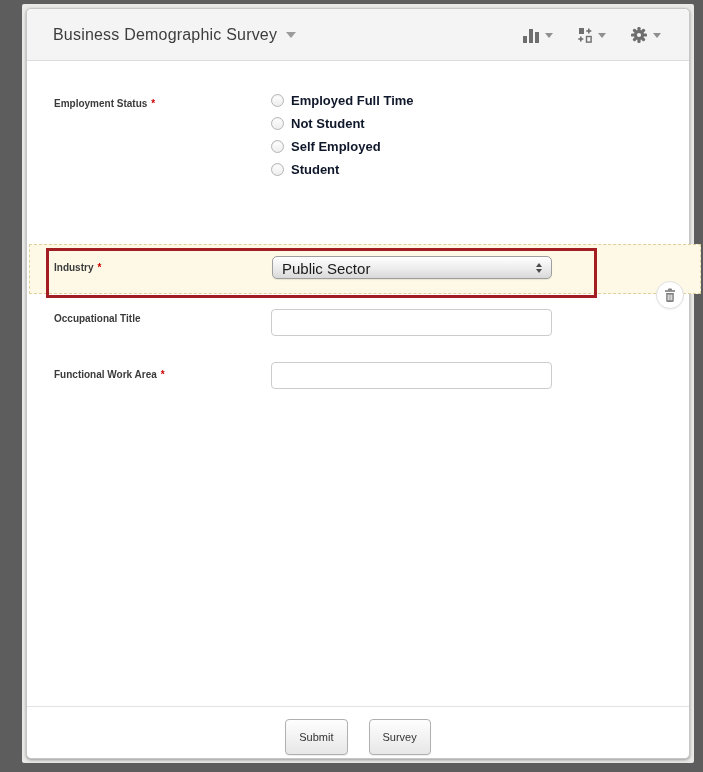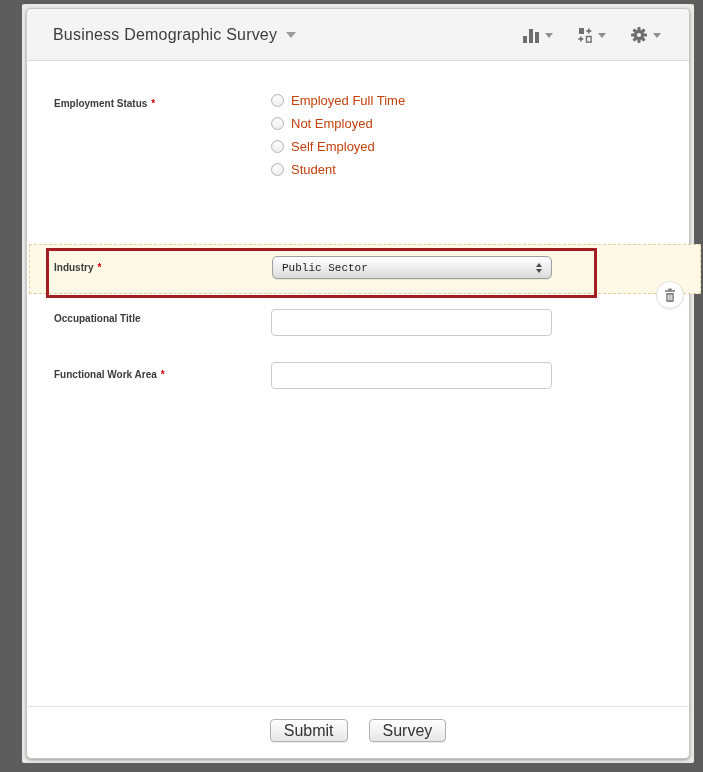--- a/index.html
+++ b/index.html
@@ -32,35 +32,35 @@
   
   .field-label { position:absolute; left:27px; font-size:10px; font-weight:bold;
                  color:#3b3b3b; white-space:nowrap; }
   .req         { color:var(--required-asterisk,#cc0000); margin-left:4px; font-weight:bold; }
 
   .radio-group { position:absolute; left:244px; top:80px; }
   .radio-row   { display:flex; align-items:center; height:23px; gap:7px; cursor:pointer; }
   .radio       { width:13px; height:13px; border:1px solid #b5b5b5; border-radius:50%;
                  background:linear-gradient(#ffffff,#ededed);
                  box-shadow:inset 0 1px 1px rgba(0,0,0,.06); flex:none; }
-  .radio-label { font-size:13px; color:#c2410c; }
+  .radio-label { font-size:13px; color:#0f172a;font-weight:bold; }
 
   
   .hl-row { position:absolute; left:2px; top:235px; width:672px; height:50px;
             background:var(--highlight-row-bg,#fdf9e6);
             border:1px dashed var(--highlight-row-dashed-border,#dcd09e); }
   .hl-red { position:absolute; left:19px; top:239px; width:551px; height:50px;
             border:3px solid var(--highlight-border,#a21e22); pointer-events:none; }
 
   .mac-select { position:absolute; left:245px; top:247px; width:280px; height:23px;
                 background:linear-gradient(#ffffff,#ececec 55%,#d9d9d9);
                 border:1px solid #9e9e9e; border-radius:5px;
                 box-shadow:0 1px 1px rgba(0,0,0,.08); cursor:pointer; }
   .mac-select .sel-text { position:absolute; left:9px; top:50%; transform:translateY(-50%);
-                font-size:11px; color:#1a1a1a;font-family:Liberation Mono, monospace; }
+                font-size:15px; color:#1a1a1a; }
   .updown { position:absolute; right:9px; top:50%; transform:translateY(-50%);
             display:flex; flex-direction:column; gap:2px; }
   .tri-up   { width:0;height:0;border-left:3.5px solid transparent;border-right:3.5px solid transparent;
               border-bottom:4px solid #4a4a4a; }
   .tri-down { width:0;height:0;border-left:3.5px solid transparent;border-right:3.5px solid transparent;
               border-top:4px solid #4a4a4a; }
 
   .trash-btn { position:absolute; left:629px; top:272px; width:28px; height:28px;
                border-radius:50%; background:#ffffff; border:1px solid #e0e0e0;
                box-shadow:0 1px 2px rgba(0,0,0,.06);
@@ -69,21 +69,21 @@
   .text-input { position:absolute; left:244px; width:281px; height:27px;
                 border:1px solid #cccccc; border-radius:4px; background:#ffffff;
                 font-size:13px; color:#333; padding:0 8px; font-family:inherit; }
   .input-occ  { top:300px; }
   .input-func { top:353px; }
 
   
   .divider { position:absolute; left:0; right:0; top:697px; height:1px; background:#e3e3e3; }
   .footer  { position:absolute; left:0; right:0; top:710px; display:flex;
              justify-content:center; gap:21px; }
-  .btn { min-width:55px; height:23px; padding:0 13px; font-size:16px; color:#333333;
+  .btn { min-width:55px; height:36px; padding:0 13px; font-size:11px; color:#333333;
          font-family:inherit; background:linear-gradient(#fefefe,#e7e7e7);
          border:1px solid #b0b0b0; border-radius:4px; cursor:pointer;
          box-shadow:0 1px 1px rgba(0,0,0,.07); }
 </style>
 </head>
 <body>
 
 <div class="screen">
 <div class="bezel">
 <div class="card">
@@ -132,21 +132,21 @@
   <div class="field-label" style="top:89px">
     <span>Employment Status</span><span class="req">*</span>
   </div>
   <div class="radio-group">
     <div class="radio-row">
       <span class="radio"></span>
       <span class="radio-label">Employed Full Time</span>
     </div>
     <div class="radio-row">
       <span class="radio"></span>
-      <span class="radio-label">Not Employed</span>
+      <span class="radio-label">Not Student</span>
     </div>
     <div class="radio-row">
       <span class="radio"></span>
       <span class="radio-label">Self Employed</span>
     </div>
     <div class="radio-row">
       <span class="radio"></span>
       <span class="radio-label">Student</span>
     </div>
   </div>

